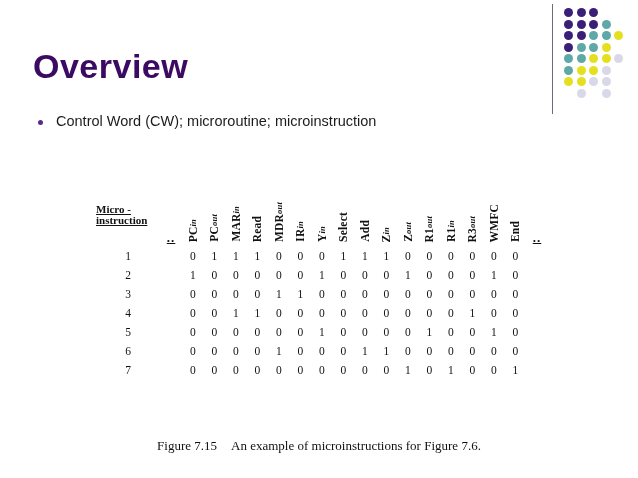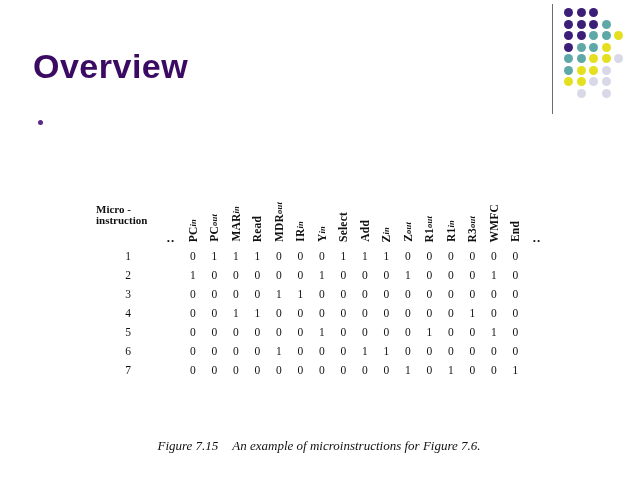--- a/index.html
+++ b/index.html
@@ -29,42 +29,42 @@
     font-family:"Liberation Sans",sans-serif;
   }
   
   #figure{position:absolute;left:96px;top:184px;width:452px;}
   table.mi{border-collapse:collapse;width:452px;table-layout:fixed;
            font-family:"Liberation Serif",serif;}
   table.mi td,table.mi th{padding:0;border:0;}
   
   .vsep{border-left:1.2px solid #63DDE8;}
   .vsep2{border-left:1.2px solid #63DDE8;}
-  .hline-top{border-top:1.4px solid #63DDE8;}
+  .hline-top{border-top:1.4px solid #63DDE8;text-decoration:underline;}
   .hline-mid{border-bottom:1.4px solid #63DDE8;}
   .hline-bot{border-bottom:1.4px solid #63DDE8;}
   thead th{height:62px;vertical-align:bottom;}
   .vlabel{
     writing-mode:vertical-rl;transform:rotate(180deg);
     font-size:11.5px;color:#111;white-space:nowrap;
     display:inline-block;padding-bottom:3px;letter-spacing:.2px;
   }
   .vlabel sub{font-size:8.5px;font-style:italic;vertical-align:baseline;}
   .hdr-first{
     text-align:left;vertical-align:middle;font-size:11px;color:#111;
     line-height:11.5px;padding-left:3px;
   }
   .hdr-dots{text-align:center;vertical-align:bottom;font-size:13px;
             color:#111;padding-bottom:6px;font-weight:bold;letter-spacing:1px;}
   tbody td{height:19px;text-align:center;font-size:11.5px;color:#111;}
   td.rowlabel{text-align:center;font-size:11.5px;color:#111;}
   
   #caption{
     position:absolute;left:0;top:438px;width:638px;text-align:center;
-    font-family:"Liberation Serif",serif;font-size:13px;color:#111;font-style:italic;
+    font-family:"Liberation Serif",serif;font-size:13px;color:#111;
   }
   #caption .gap{display:inline-block;width:14px;}
 </style>
 </head>
 <body>
 
 <div id="deco">
   <div class="rule"></div>
 <div class="dot" style="left: 26px; top: 8px; background: rgb(59, 30, 120);"></div>
     <div class="dot" style="left: 38.5px; top: 8px; background: rgb(59, 30, 120);"></div>
@@ -97,20 +97,21 @@
     <div class="dot" style="left: 63.5px; top: 77px; background: rgb(216, 216, 232);"></div>
     <div class="dot" style="left: 38.5px; top: 88.5px; background: rgb(216, 216, 232);"></div>
     <div class="dot" style="left: 63.5px; top: 88.5px; background: rgb(216, 216, 232);"></div>
   </div>
 
 <div id="title">Overview</div>
 
 <div id="bullets">
   <div class="bullet">
     <span class="mark"></span>
+    <span class="btext">Control Word (CW); microroutine; microinstruction</span>
   </div>
 </div>
 
 <div id="figure">
   <table class="mi">
     <colgroup id="cg">
         <col style="width: 64px;">
         <col style="width: 22px;">
         <col style="width: 21.5px;">
         <col style="width: 21.5px;">

